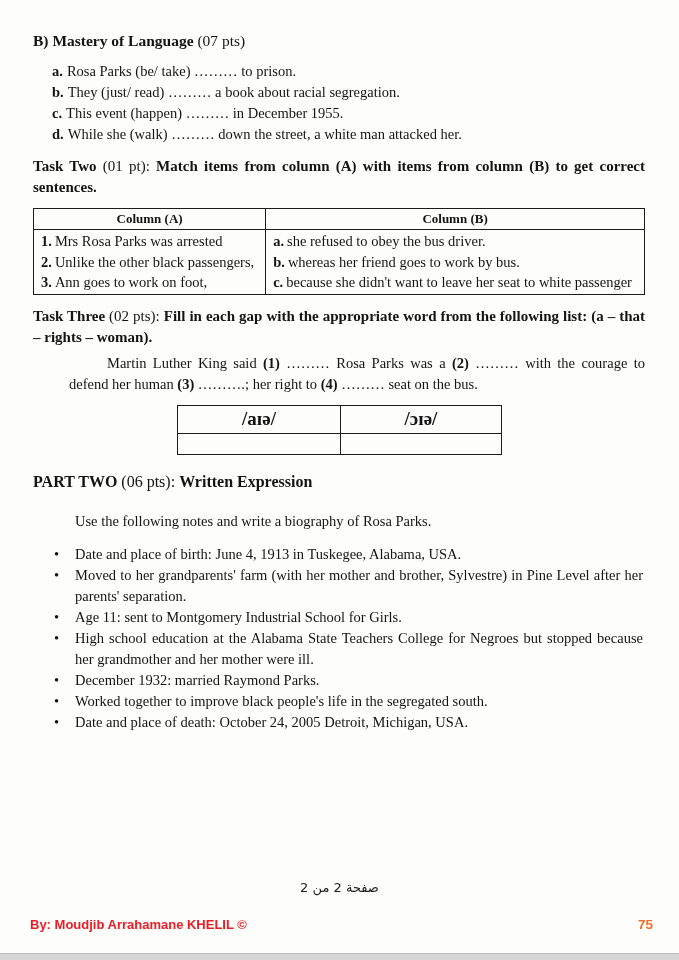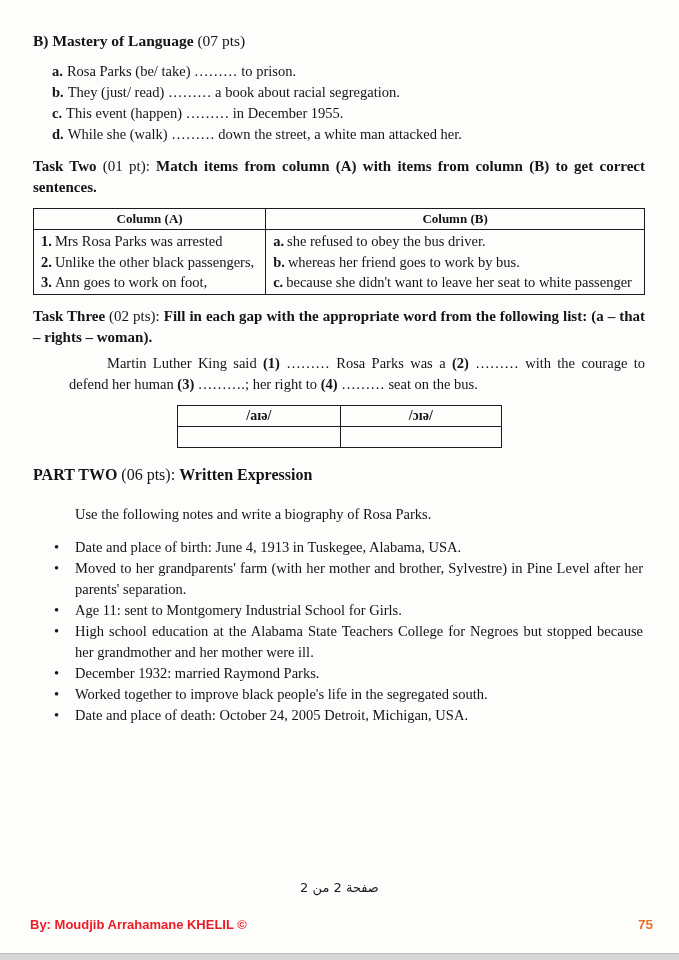--- a/index.html
+++ b/index.html
@@ -30,21 +30,21 @@
   .col-a { width:38%; }
   .cell-line { line-height:1.42; }
   .cell-line .lbl { font-weight:bold; margin-right:3px; }
   .col-b-cell .cell-line { text-align:justify; }
 
   .gap-para { margin-top:5px; text-indent:38px; text-align:justify;margin-left:36px; }
 
   .phon-table { width:325px; margin:10px auto 0 auto; }
   .phon-table th, .phon-table td { border:1.6px solid #1b1b1b; padding:0 6px; }
   .phon-table th {
-    text-align:center; font-weight:bold; height:21px; font-size:14px;
+    text-align:center; font-weight:bold; height:21px; font-size:19px;
     font-family:"Liberation Serif","DejaVu Serif","DejaVu Sans",serif;
   }
   .phon-table td { height:21px; }
 
   .part-two-head { font-size:16px; margin-top:16px; }
   .intro { margin-top:18px; margin-left:42px; }
 
   .notes { margin-top:12px; }
   .note { display:flex; line-height:1.45; }
   .note .dot { width:21px; margin-left:21px; flex:none; text-align:left; }

